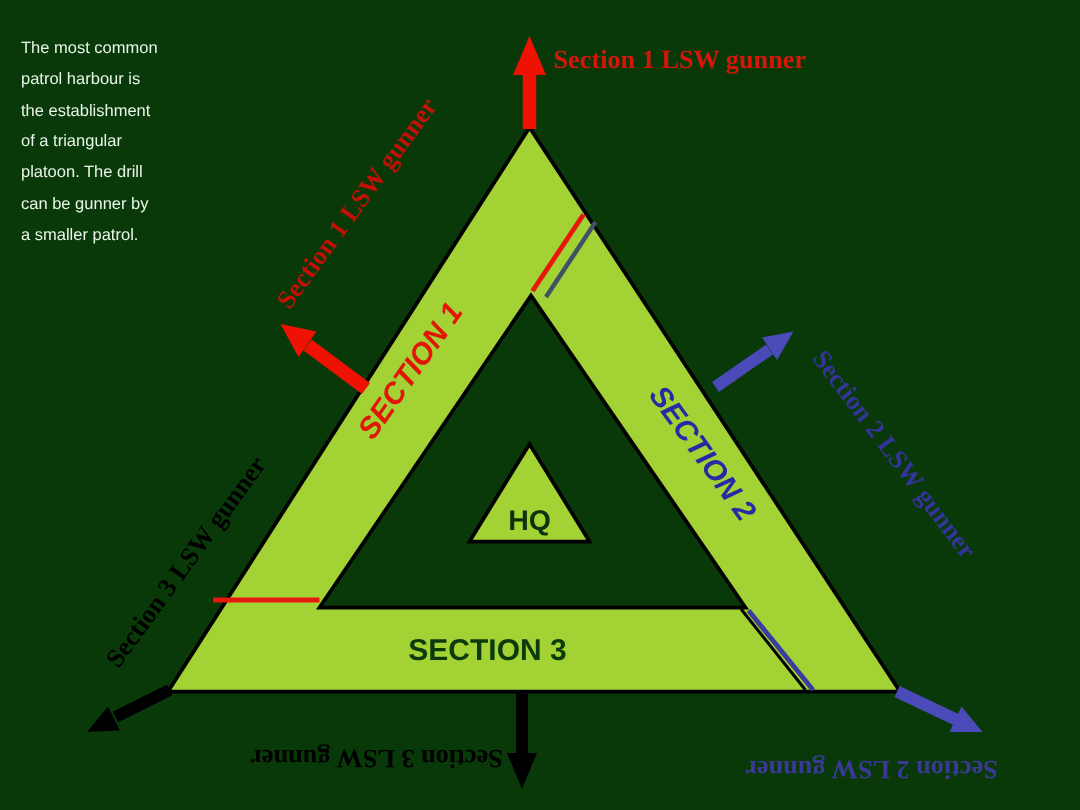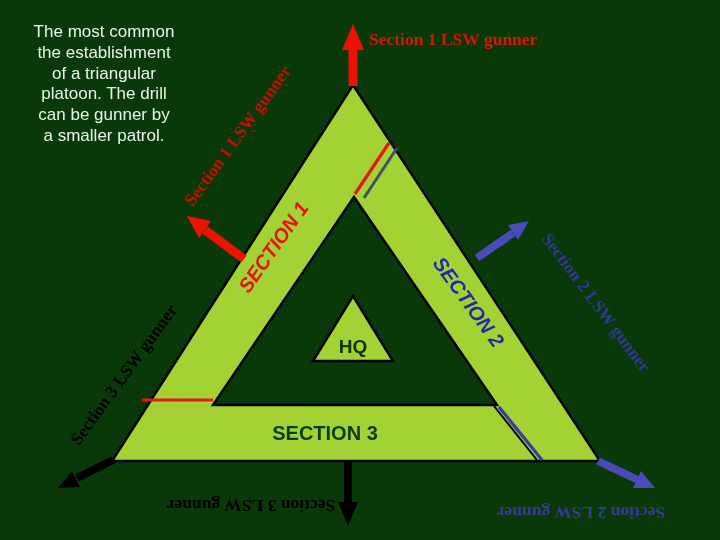--- a/index.html
+++ b/index.html
@@ -8,24 +8,23 @@
     width:720px;height:540px;
     background:#093909;
     overflow:hidden;
     font-family:"Liberation Sans", sans-serif;
   }
   .intro{
     position:absolute;
     left:14px;top:22px;
     width:180px;
     color:#E9F6E7;
-    font-size:17px;
+    font-size:11px;
     line-height:20.8px;
     font-family:"Liberation Sans", sans-serif;
-    text-align:center;
   }
   svg{position:absolute;left:0;top:0;}
   .t-serif{
     font-family:"Liberation Serif", serif;
     font-weight:bold;
     font-size:17.5px;
   }
   .t-sec{
     font-family:"Liberation Sans", sans-serif;
     font-weight:bold;
@@ -43,20 +42,21 @@
     font-size:19px;
   }
 </style>
 </head>
 <body>
 
 <div class="slide">
 
   <div class="intro">
     <div>The most common</div>
+    <div>patrol harbour is</div>
     <div>the establishment</div>
     <div>of a triangular</div>
     <div>platoon.  The drill</div>
     <div>can be gunner by</div>
     <div>a smaller patrol.</div>
   </div>
 
   <svg width="720" height="540" viewBox="0 0 720 540">
 
     <path d="M353,85 L600,461 L112,461 Z  M354,197 L497,405 L213,405 Z" fill="#A3D235" fill-rule="evenodd" stroke="#000000" stroke-width="2.5"></path>

